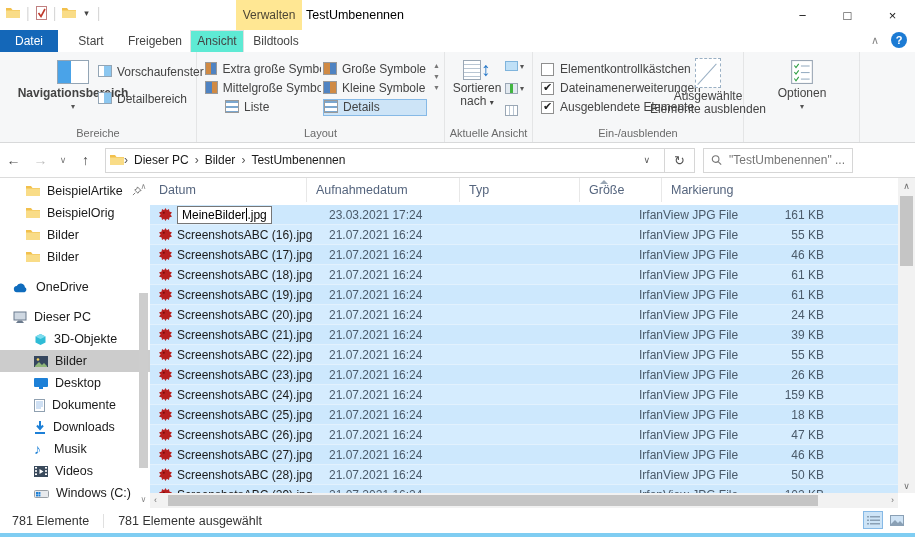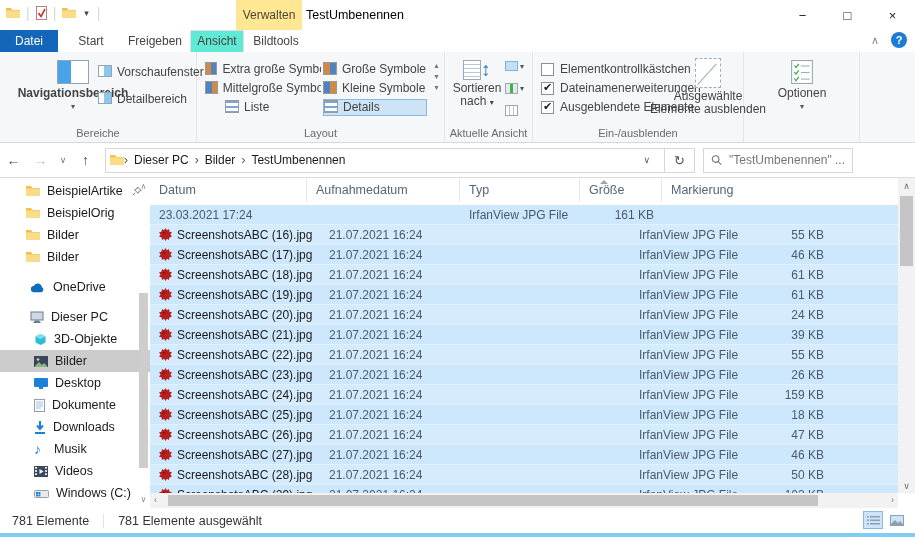--- a/index.html
+++ b/index.html
@@ -72,21 +72,21 @@
   .crumb-chevron { margin-left:auto; color:#555; font-size:9px; padding:0 10px; }
   .refresh-btn { width:30px; height:25px; border:1px solid #d6d6d6; border-left:none;
     display:flex; align-items:center; justify-content:center; color:#555; font-size:13px; }
   .search-box { width:150px; height:25px; border:1px solid #d6d6d6; margin-left:8px;
     display:flex; align-items:center; gap:7px; padding:0 7px; color:#767676; overflow:hidden; white-space:nowrap; }
   
   .main { position:absolute; left:0; top:178px; width:915px; height:330px; display:flex; }
   .sidebar { width:150px; position:relative; overflow:hidden; flex:none; }
   .side-item { height:22px; display:flex; align-items:center; gap:7px; padding-left:26px;
     color:#1a1a1a; font-size:12.5px; white-space:nowrap; }
-  .side-item.lv0 { padding-left:30px; }
+  .side-item.lv0 { padding-left:13px; }
   .side-item.lv2 { padding-left:34px; }
   .side-item.selected { background:#cccccc; }
   .side-gap { height:8px; }
   .pin { margin-left:2px; }
   .side-scroll { position:absolute; right:1px; top:0; bottom:0; width:11px; }
   .side-scroll .arr { position:absolute; right:0; width:11px; text-align:center; color:#8a8a8a; font-size:8px; }
   .side-thumb { position:absolute; right:1px; top:115px; height:175px; width:9px; background:#cdcdcd; }
   .listpane { flex:1; position:relative; overflow:hidden; background:#fff; }
   .list-header { position:absolute; left:0; top:0; right:17px; height:24px; display:flex;
     align-items:center; color:#55657e; font-size:12.5px; background:#fff; }
@@ -435,20 +435,31 @@
       <div class="hcell" style="width:153px;">Aufnahmedatum</div>
       <div class="hcell" style="width:120px;">Typ</div>
       <div class="hcell" style="width:82px;">Größe</div>
       <div class="hcell" style="flex:1; border-right:none;">Markierung</div>
       <div class="hdr-caret"></div>
     </div>
 
     <div class="rows">
 
       <div class="frow">
+        <div class="c-name">
+          <svg width="13" height="13" viewBox="0 0 13 13">
+              <path d="M6.5 0l1.4 2.2L10 1l.4 2.6L13 4.4l-1.6 2.1L13 8.6l-2.6.8-.4 2.6-2.1-1.2L6.5 13l-1.4-2.2L3 12l-.4-2.6L0 8.6l1.6-2.1L0 4.4l2.6-.8L3 1l2.1 1.2z" fill="#b71f1f"></path>
+              <circle cx="4.8" cy="4.8" r="1" fill="#7a0e0e"></circle>
+            </svg>
+          <span class="rename-box">
+            <span>MeineBilder</span>
+            <span class="caret-bar"></span>
+            <span>.jpg</span>
+          </span>
+        </div>
         <div class="c-date">23.03.2021 17:24</div>
         <div class="c-adate"></div>
         <div class="c-type">IrfanView JPG File</div>
         <div class="c-size">161 KB</div>
         <div class="c-mark"></div>
       </div>
 
     <div class="frow">
           <div class="c-name">
             <svg width="13" height="13" viewBox="0 0 13 13">

